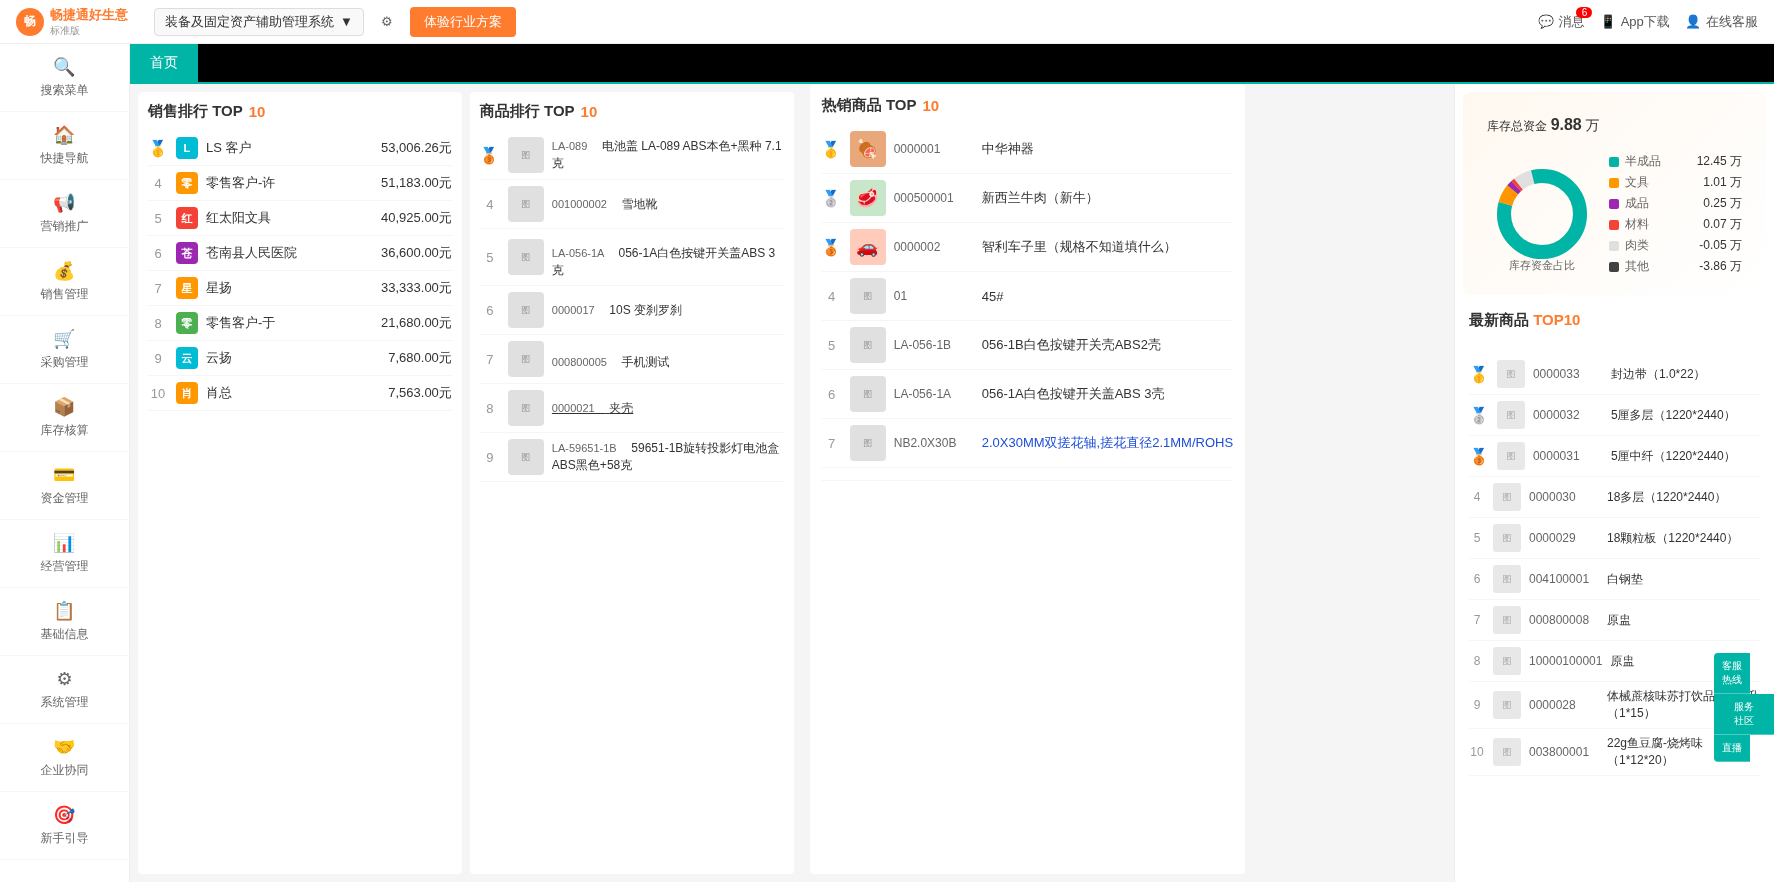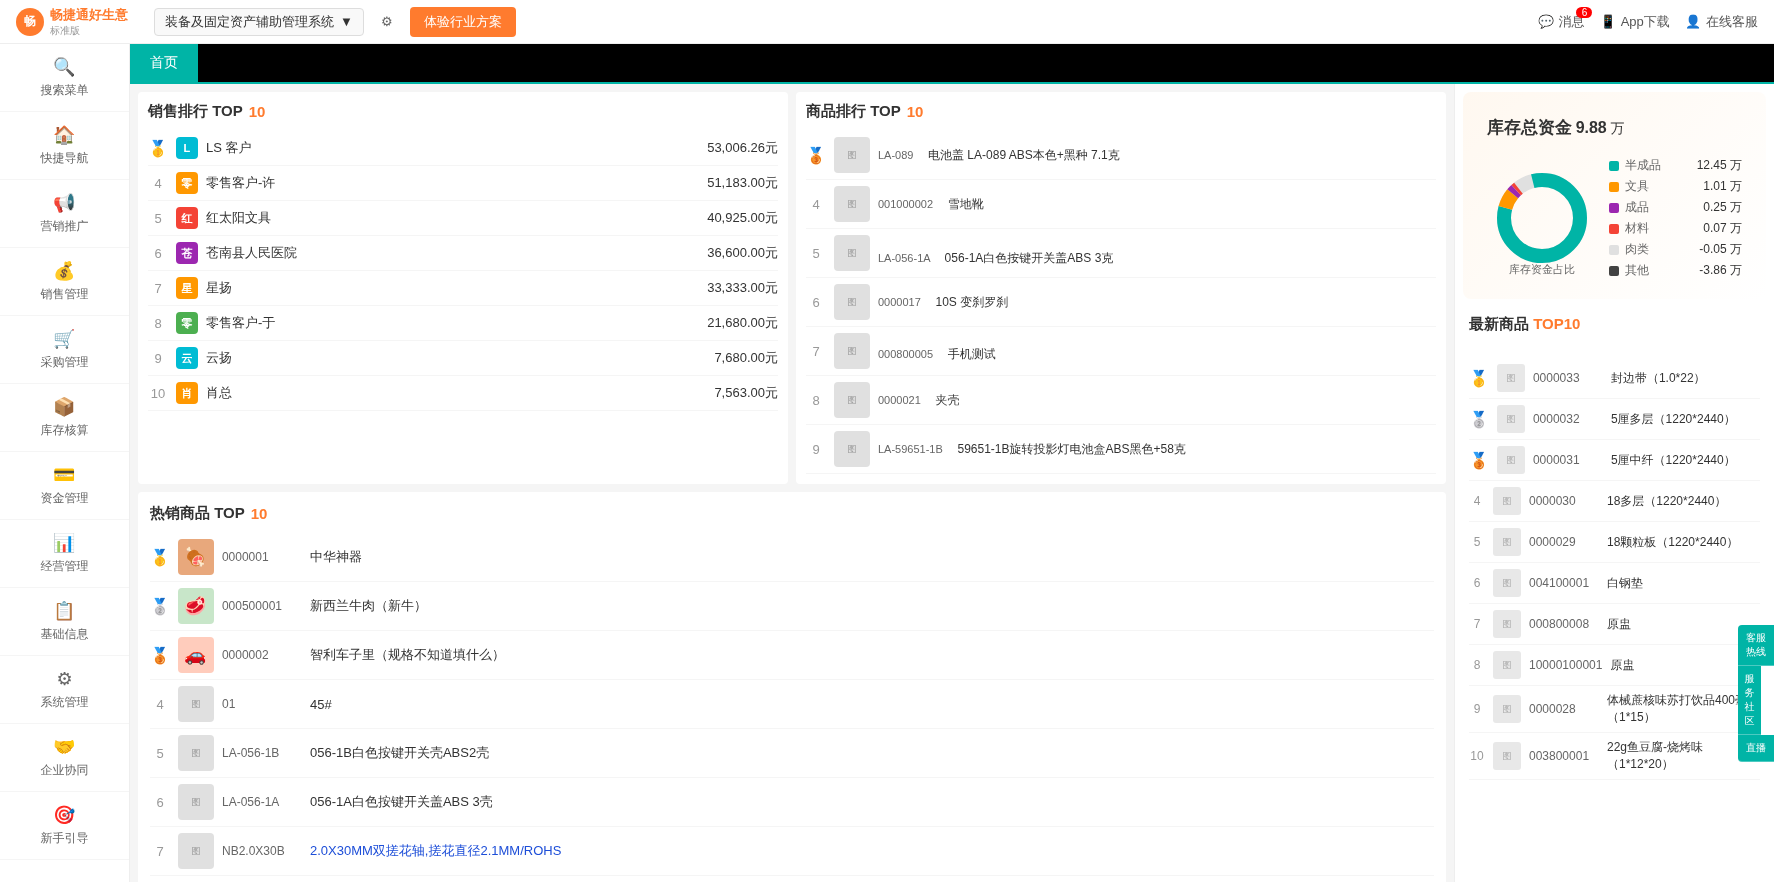--- a/index.html
+++ b/index.html
@@ -43,40 +43,40 @@
     
     
     .nav-tabs { display: flex; background: #000000; border-bottom: 2px solid #00b4a6; }
     .nav-tab { padding: 10px 20px; cursor: pointer; font-size: 14px; color: #666; background: #f0f0f0; }
     .nav-tab.active { background: #00b4a6; color: #fff; }
     
     
     .content-area { flex: 1; overflow-y: auto; overflow-x: hidden; display: flex; gap: 0; background: #f5f5f5; }
     
     
-    .middle-panel { flex: 1; display: flex; flex-direction: column; gap: 0; overflow-y: auto; padding: 0; }
+    .middle-panel { flex: 1; display: flex; flex-direction: row; gap: 0; overflow-y: auto; padding: 0; }
     
     
     .right-panel { width: 320px; background: #fff; border-left: 1px solid #eee; overflow-y: auto; flex-shrink: 0; }
     .section-title { font-size: 15px; font-weight: bold; color: #333; margin-bottom: 10px; display: flex; align-items: center; gap: 6px; }
     .rank-row { display: flex; align-items: center; padding: 6px 0; border-bottom: 1px solid #f5f5f5; gap: 8px; }
     .rank-badge { width: 22px; height: 22px; border-radius: 4px; display: flex; align-items: center; justify-content: center; color: #fff; font-size: 11px; font-weight: bold; flex-shrink: 0; }
     .rank-name { flex: 1; font-size: 13px; color: #333; }
     .rank-amount { font-size: 13px; color: #333; font-weight: 500; text-align: right; }
     .medal-gold { color: #ff9900; font-size: 16px; }
     .medal-silver { color: #aaa; font-size: 16px; }
     .medal-bronze { color: #cd7f32; font-size: 16px; }
     
     
     .product-row { display: flex; align-items: center; padding: 6px 0; border-bottom: 1px solid #f5f5f5; gap: 8px; }
     .product-thumb { width: 36px; height: 36px; border-radius: 4px; background: #f0f0f0; display: flex; align-items: center; justify-content: center; font-size: 10px; color: #aaa; flex-shrink: 0; overflow: hidden; }
     
     
     .inventory-header { padding: 14px 14px 8px; }
-    .inventory-total { font-size: 17px; color: #333; font-weight: 700; }
+    .inventory-total { font-size: 12px; color: #333; font-weight: 400; }
     .inventory-amount { font-size: 16px; color: #333; font-weight: bold; }
     .inventory-unit { font-size: 14px; color: #333; }
     .inventory-bg { background: linear-gradient(135deg, #fff8f0, #fff); border-radius: 8px; margin: 8px; padding: 10px; }
     
     
     .chart-area { display: flex; align-items: center; gap: 12px; padding: 8px 14px; }
     .donut-wrapper { position: relative; width: 110px; height: 110px; flex-shrink: 0; }
     .donut-label { position: absolute; bottom: -4px; left: 50%; transform: translateX(-50%); font-size: 11px; color: #666; white-space: nowrap; }
     .legend-area { flex: 1; }
     .legend-item { display: flex; align-items: center; gap: 6px; padding: 2px 0; font-size: 12px; }
@@ -322,21 +322,21 @@
                 <div class="product-thumb gray-thumb">图</div>
                 <div style="flex:1;margin-top:6px;">
                   <span style="font-size:11px;color:#666;">000800005　</span>
                   <span style="font-size:12px;color:#333;">手机测试</span>
                 </div>
               </div>
 
               <div class="rank-row">
                 <span style="width:20px;text-align:center;color:#999;">8</span>
                 <div class="product-thumb gray-thumb">图</div>
-                <div style="flex:1;">
+                <div style="flex:1;text-decoration:underline;">
                   <span style="font-size:11px;color:#666;">0000021　</span>
                   <span style="font-size:12px;color:#333;">夹壳</span>
                 </div>
               </div>
 
               <div class="rank-row">
                 <span style="width:20px;text-align:center;color:#999;">9</span>
                 <div class="product-thumb gray-thumb">图</div>
                 <div style="flex:1;">
                   <span style="font-size:11px;color:#666;">LA-59651-1B　</span>
@@ -549,19 +549,19 @@
         </div>
       </div>
     </div>
   </div>
 </div>
 
 <div class="service-float">
   <div class="service-btn" style="writing-mode:horizontal-tb;width:36px;padding:6px 2px;font-size:10px;text-align:center;line-height:1.4;">
     <span>客服<br>热线</span>
   </div>
-  <div class="service-btn" style="writing-mode:horizontal-tb;width:23px;padding:6px 2px;font-size:10px;text-align:center;line-height:1.4;">
+  <div class="service-btn" style="writing-mode:horizontal-tb;width:60px;padding:6px 2px;font-size:10px;text-align:center;line-height:1.4;">
     <span>服务<br>社区</span>
   </div>
   <div class="service-btn" style="writing-mode:horizontal-tb;width:36px;padding:6px 2px;font-size:10px;text-align:center;line-height:1.4;">
     <span>直播</span>
   </div>
 </div>
 
 </body></html>

